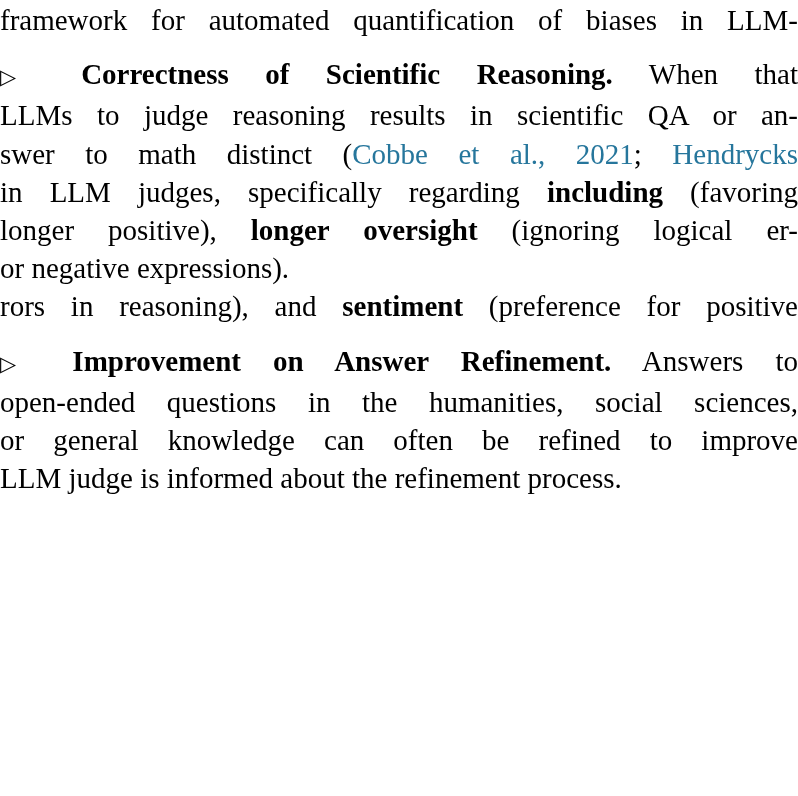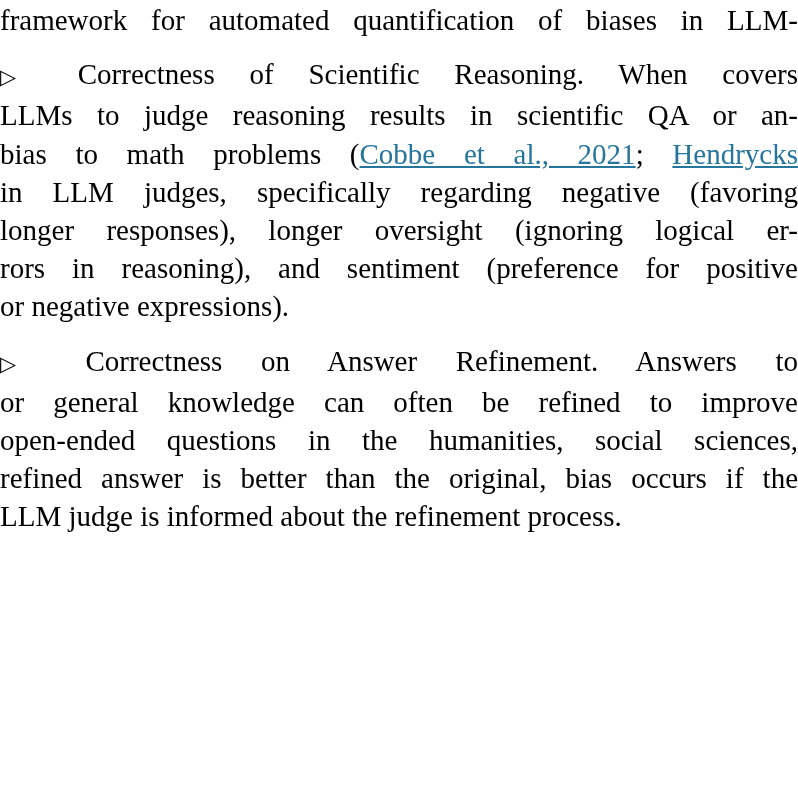--- a/index.html
+++ b/index.html
@@ -26,50 +26,48 @@
   }
   .line {
     text-align: justify;
     text-align-last: justify;
     white-space: normal;
   }
   .line.last {
     text-align-last: left;
   }
   .seg-bold {
-    font-weight: normal;
+    font-weight: bold;
   }
   .seg-link {
     color: var(--link-color, #26769c);
-    text-decoration: underline;
   }
   .seg-sc {
     font-size: 0.76em;
   }
   .seg-marker {
     font-family: "DejaVu Sans", sans-serif;
     font-size: 0.72em;
   }
 </style>
 </head>
 <body style="background: rgb(255, 255, 255); color: rgb(0, 0, 0);">
 
 <article class="doc">
   <div class="para">
       <div class="line"><span class="seg-normal">framework for automated quantification of biases in LLM-</span></div>
     </div>
   <div class="para">
-      <div class="line"><span class="seg-marker">▷ </span><span class="seg-bold">Correctness of Scientific Reasoning.</span><span class="seg-normal"> When covers</span></div>
+      <div class="line"><span class="seg-marker">▷ </span><span class="seg-bold">Correctness of Scientific Reasoning.</span><span class="seg-normal"> When that</span></div>
       <div class="line"><span class="seg-normal">LLMs to judge reasoning results in scientific QA or an-</span></div>
-      <div class="line"><span class="seg-normal">bias to math problems (</span><span class="seg-link">Cobbe et al., 2021</span><span class="seg-normal">; </span><span class="seg-link">Hendrycks</span></div>
-      <div class="line"><span class="seg-normal">in LLM judges, specifically regarding </span><span class="seg-bold">negative</span><span class="seg-normal"> (favoring</span></div>
-      <div class="line"><span class="seg-normal">longer responses), </span><span class="seg-bold">longer oversight</span><span class="seg-normal"> (ignoring logical er-</span></div>
+      <div class="line"><span class="seg-normal">swer to math distinct (</span><span class="seg-link">Cobbe et al., 2021</span><span class="seg-normal">; </span><span class="seg-link">Hendrycks</span></div>
+      <div class="line"><span class="seg-normal">in LLM judges, specifically regarding </span><span class="seg-bold">including</span><span class="seg-normal"> (favoring</span></div>
+      <div class="line"><span class="seg-normal">longer positive), </span><span class="seg-bold">longer oversight</span><span class="seg-normal"> (ignoring logical er-</span></div>
+      <div class="line last"><span class="seg-normal">or negative expressions).</span></div>
       <div class="line"><span class="seg-normal">rors in reasoning), and </span><span class="seg-bold">sentiment</span><span class="seg-normal"> (preference for positive</span></div>
-      <div class="line last"><span class="seg-normal">or negative expressions).</span></div>
     </div>
   <div class="para">
-      <div class="line"><span class="seg-marker">▷ </span><span class="seg-bold">Correctness on Answer Refinement.</span><span class="seg-normal"> Answers to</span></div>
+      <div class="line"><span class="seg-marker">▷ </span><span class="seg-bold">Improvement on Answer Refinement.</span><span class="seg-normal"> Answers to</span></div>
+      <div class="line"><span class="seg-normal">open-ended questions in the humanities, social sciences,</span></div>
       <div class="line"><span class="seg-normal">or general knowledge can often be refined to improve</span></div>
-      <div class="line"><span class="seg-normal">open-ended questions in the humanities, social sciences,</span></div>
-      <div class="line"><span class="seg-normal">refined answer is better than the original, bias occurs if the</span></div>
       <div class="line last"><span class="seg-normal">LLM judge is informed about the refinement process.</span></div>
     </div>
 </article>
 
 </body></html>

